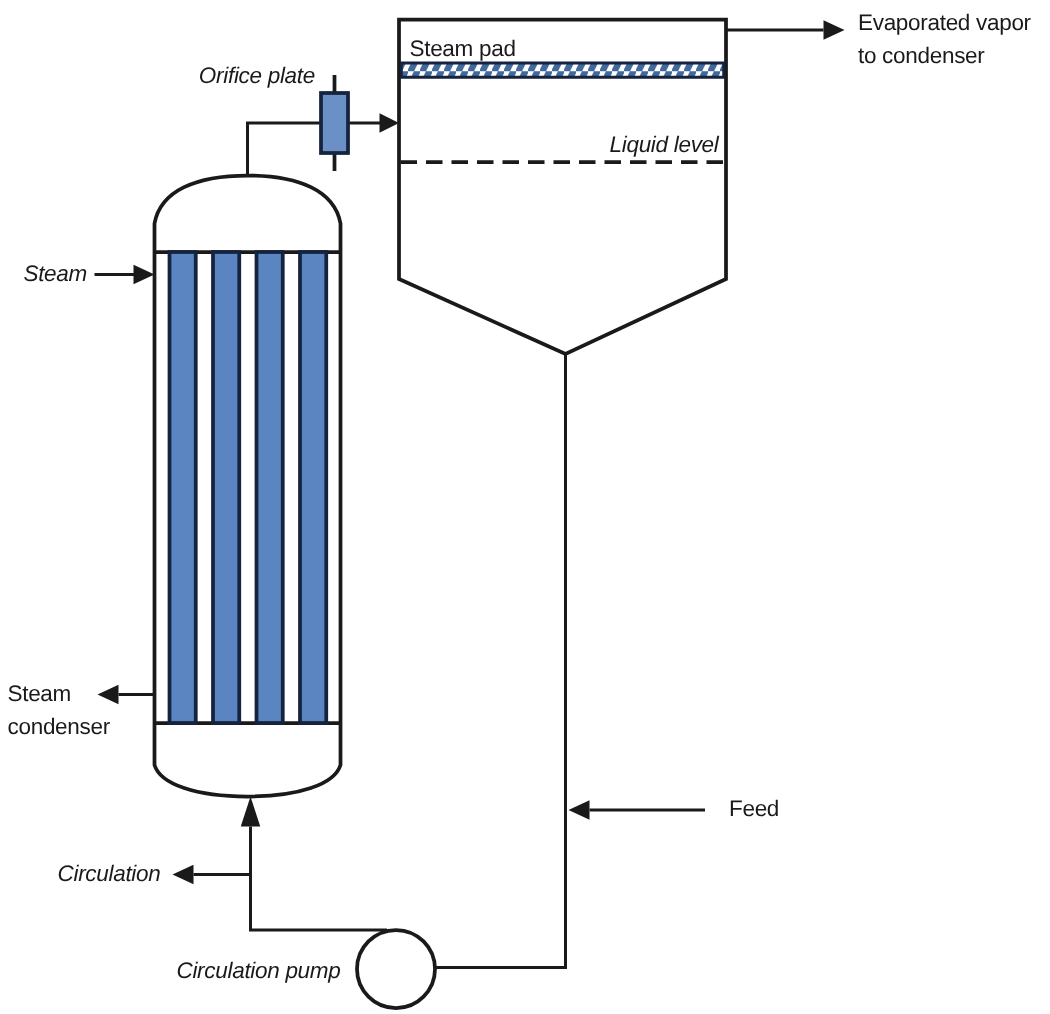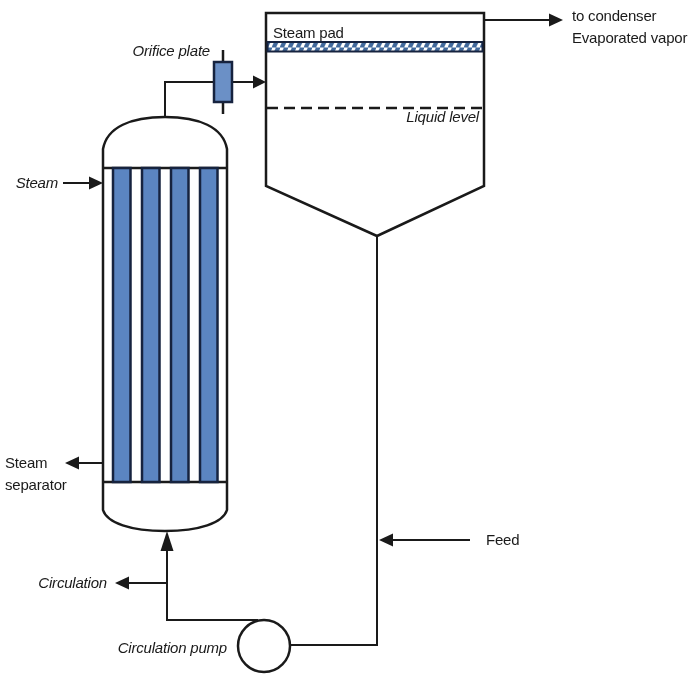--- a/index.html
+++ b/index.html
@@ -87,33 +87,33 @@
     <rect x="267.5" y="42" width="215" height="9.5" fill="url(#meshHatch)" stroke="#16233f" stroke-width="2"></rect>
     <line x1="267" y1="108" x2="483" y2="108" stroke="#1a1a1a" stroke-width="2.5" stroke-dasharray="11 6"></line>
 
     <circle cx="264" cy="646" r="26" fill="#ffffff" stroke="#1a1a1a" stroke-width="2.5"></circle>
   </svg>
 
   <div class="lbl right" style="right:490px; top:40px;">Orifice plate</div>
 
   <div class="lbl" style="left:273px; top:22px;">Steam pad</div>
 
-  <div class="lbl right" style="right:221px; top:86px;margin-top:20px;">Liquid level</div>
+  <div class="lbl right" style="right:221px; top:86px;">Liquid level</div>
 
 
   <div class="lbl" style="left:572px; top:5px;">
+    <div>Evaporated vapor</div>
     <div>to condenser</div>
-    <div>Evaporated vapor</div>
   </div>
 
   <div class="lbl right" style="right:642px; top:172px;">Steam</div>
 
   <div class="lbl" style="left:5px; top:452px;">
     <div>Steam</div>
-    <div>separator</div>
+    <div>condenser</div>
   </div>
 
   <div class="lbl" style="left:486px; top:529px;">Feed</div>
 
   <div class="lbl right" style="right:593px; top:572px;">Circulation</div>
 
   <div class="lbl right" style="right:473px; top:637px;text-align:right;">Circulation pump</div>
 
 </div>
 

